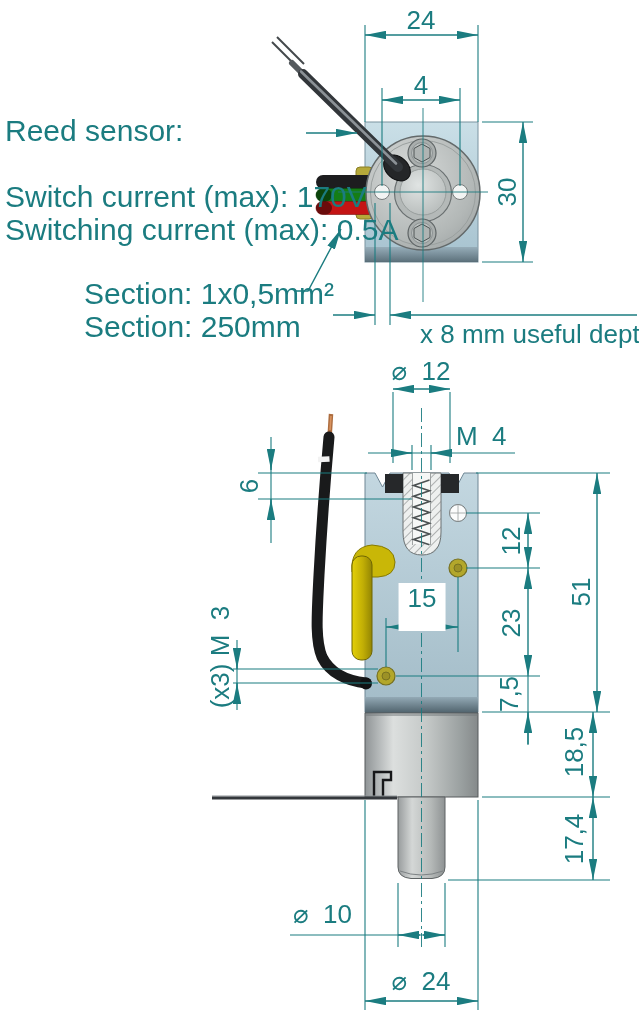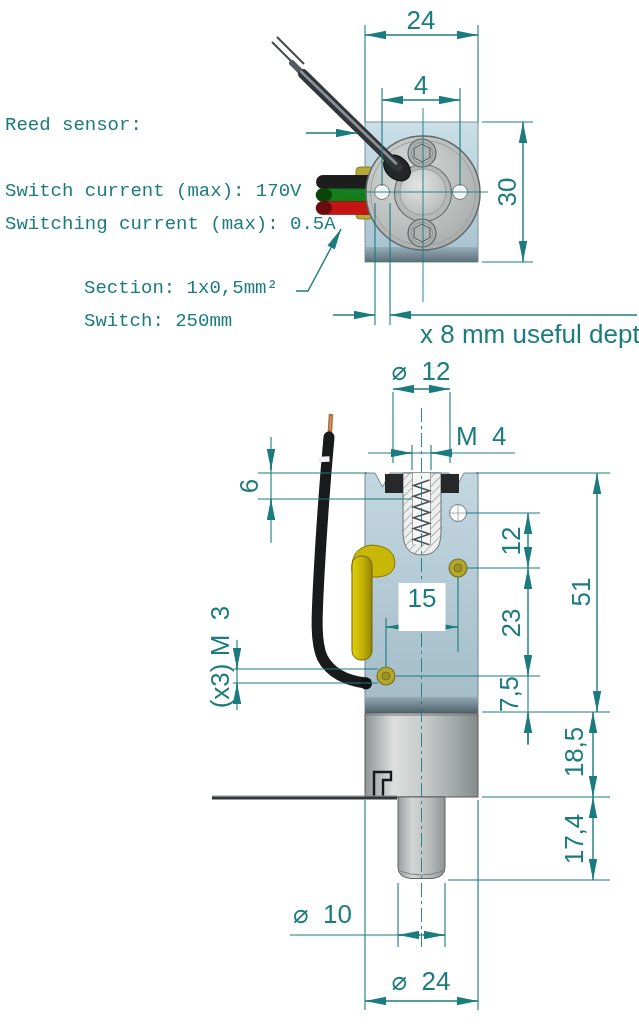--- a/index.html
+++ b/index.html
@@ -2,21 +2,21 @@
 <html><head>
 <meta charset="utf-8">
 <style>
   html,body{margin:0;padding:0;background:#ffffff;}
   #canvas{position:relative;width:639px;height:1024px;background:#ffffff;overflow:hidden;
           font-family:"Liberation Sans","DejaVu Sans",sans-serif;}
   #drawing{position:absolute;left:0;top:0;}
   #labels{position:absolute;left:0;top:0;width:639px;height:1024px;pointer-events:none;}
   .lbl{position:absolute;color:#1b7c80;font-size:26px;line-height:1;white-space:pre;
        font-family:"Liberation Sans","DejaVu Sans",sans-serif;}
-  .sm{font-size:19px;font-family:Liberation Mono, monospace;}
+  .sm{font-size:30px;}
   .ctr{transform:translate(-50%,-50%);}
   .rot{transform:translate(-50%,-50%) rotate(-90deg);}
   .box{background:#ffffff;padding:2px 9px 20px 9px;}
 </style>
 </head>
 <body>
 
 <div id="canvas">
 
 <svg id="drawing" width="639" height="1024" viewBox="0 0 639 1024" xmlns="http://www.w3.org/2000/svg">
@@ -218,21 +218,21 @@
     <line x1="423" y1="935" x2="445" y2="935" marker-end="url(#ah)"></line>
     <line x1="365" y1="1001" x2="478" y2="1001" marker-start="url(#ah)" marker-end="url(#ah)"></line>
   </g>
 </svg>
 
 <div id="labels">
   <div class="lbl sm" style="left:5px;top:116px">Reed sensor:</div>
   <div class="lbl sm" style="left:5px;top:182px">Switch current (max): 170V</div>
   <div class="lbl sm" style="left:5px;top:215px">Switching current (max): 0.5A</div>
   <div class="lbl sm" style="left:84px;top:279px">Section: 1x0,5mm²</div>
-  <div class="lbl sm" style="left:84px;top:312px">Switch: 250mm</div>
+  <div class="lbl sm" style="left:84px;top:312px">Section: 250mm</div>
 
   <div class="lbl ctr" style="left:421px;top:20px">24</div>
   <div class="lbl ctr" style="left:421px;top:85px">4</div>
   <div class="lbl rot" style="left:507px;top:192px">30</div>
   <div class="lbl" style="left:420px;top:321px">x 8 mm useful depth</div>
 
   <div class="lbl ctr" style="left:421px;top:371px">⌀  12</div>
   <div class="lbl" style="left:456px;top:423px">M  4</div>
   <div class="lbl rot" style="left:249px;top:486px">6</div>
   <div class="lbl rot" style="left:511px;top:541px">12</div>

